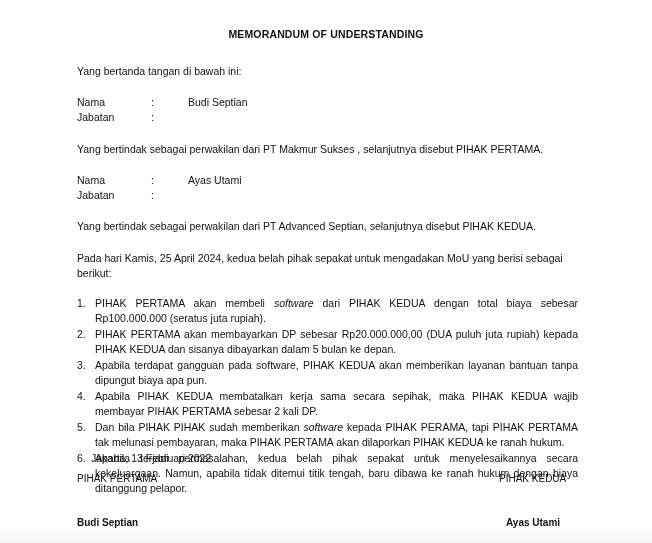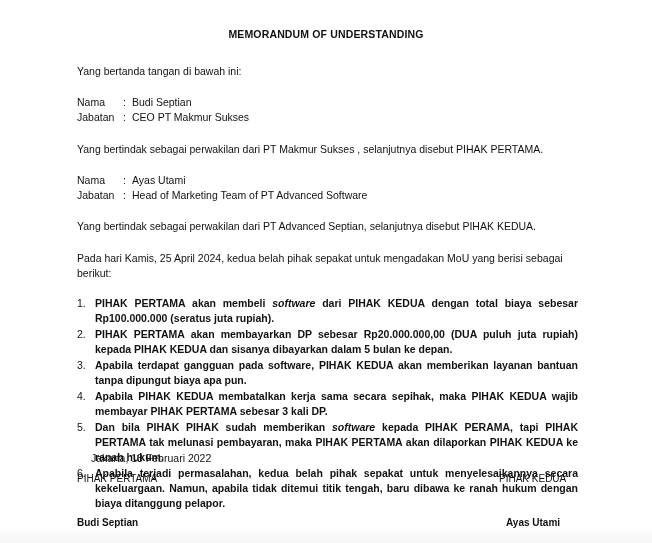--- a/index.html
+++ b/index.html
@@ -64,20 +64,21 @@
 
   .spacer-lg { height: 16px; }
   .spacer-md { height: 15px; }
 
   .kv-block {
     font-size: 10.5px;
     line-height: 1.45;
   }
   .kv-row {
     display: flex;
+    gap: 28px;
   }
   .kv-label {
     width: 46px;
     flex: 0 0 46px;
     white-space: pre;
   }
   .kv-colon {
     width: 9px;
     flex: 0 0 9px;
   }
@@ -101,21 +102,20 @@
     width: 18px;
     text-align: left;
     line-height: 1.45;
   }
   ol.terms > li .txt {
     flex: 1 1 auto;
     text-align: justify;
     text-justify: inter-word;
     line-height: 1.45;
     hyphens: none;
-    font-weight: bold;
   }
   ol.terms > li .txt i {
     font-style: italic;
   }
 
   .closing {
     font-size: 10.5px;
     line-height: 1.45;
   }
 
@@ -162,40 +162,38 @@
 
     <div class="kv-block">
       <div class="kv-row">
         <span class="kv-label">Nama</span>
         <span class="kv-colon">:</span>
         <span class="kv-value">Budi Septian</span>
       </div>
       <div class="kv-row">
         <span class="kv-label">Jabatan</span>
         <span class="kv-colon">:</span>
-        <span class="kv-value">CEO PT Makmur Sukses</span>
       </div>
     </div>
 
     <div class="spacer-lg"></div>
 
     <p class="para">Yang bertindak sebagai perwakilan dari PT Makmur Sukses , selanjutnya disebut PIHAK PERTAMA.</p>
 
     <div class="spacer-lg"></div>
 
     <div class="kv-block">
       <div class="kv-row">
         <span class="kv-label">Nama</span>
         <span class="kv-colon">:</span>
         <span class="kv-value">Ayas Utami</span>
       </div>
       <div class="kv-row">
         <span class="kv-label">Jabatan</span>
         <span class="kv-colon">:</span>
-        <span class="kv-value">Head of Marketing Team of PT Advanced Software</span>
       </div>
     </div>
 
     <div class="spacer-lg"></div>
 
     <p class="para">Yang bertindak sebagai perwakilan dari PT Advanced Septian, selanjutnya disebut PIHAK KEDUA.</p>
 
     <div class="spacer-lg"></div>
 
     <p class="para">Pada hari Kamis, 25 April 2024, kedua belah pihak sepakat untuk mengadakan MoU yang berisi sebagai berikut:</p>
@@ -210,21 +208,21 @@
         <li>
           <span class="num">2.</span>
           <span class="txt"><span>PIHAK PERTAMA akan membayarkan DP sebesar Rp20.000.000,00 (DUA puluh juta rupiah) kepada PIHAK KEDUA dan sisanya dibayarkan dalam 5 bulan ke depan.</span></span>
         </li>
         <li>
           <span class="num">3.</span>
           <span class="txt"><span>Apabila terdapat gangguan pada software, PIHAK KEDUA akan memberikan layanan bantuan tanpa dipungut biaya apa pun.</span></span>
         </li>
         <li>
           <span class="num">4.</span>
-          <span class="txt"><span>Apabila PIHAK KEDUA membatalkan kerja sama secara sepihak, maka PIHAK KEDUA wajib membayar PIHAK PERTAMA sebesar 3 kali DP.</span></span>
+          <span class="txt"><span>Apabila PIHAK KEDUA membatalkan kerja sama secara sepihak, maka PIHAK KEDUA wajib membayar PIHAK PERTAMA sebesar 2 kali DP.</span></span>
         </li>
         <li>
           <span class="num">5.</span>
           <span class="txt"><span>Dan bila PIHAK PIHAK sudah memberikan </span><i>software</i><span> kepada PIHAK PERAMA, tapi PIHAK PERTAMA tak melunasi pembayaran, maka PIHAK PERTAMA akan dilaporkan PIHAK KEDUA ke ranah hukum.</span></span>
         </li>
         <li>
           <span class="num">6.</span>
           <span class="txt"><span>Apabila terjadi permasalahan, kedua belah pihak sepakat untuk menyelesaikannya secara kekeluargaan. Namun, apabila tidak ditemui titik tengah, baru dibawa ke ranah hukum dengan biaya ditanggung pelapor.</span></span>
         </li>
       </ol>

